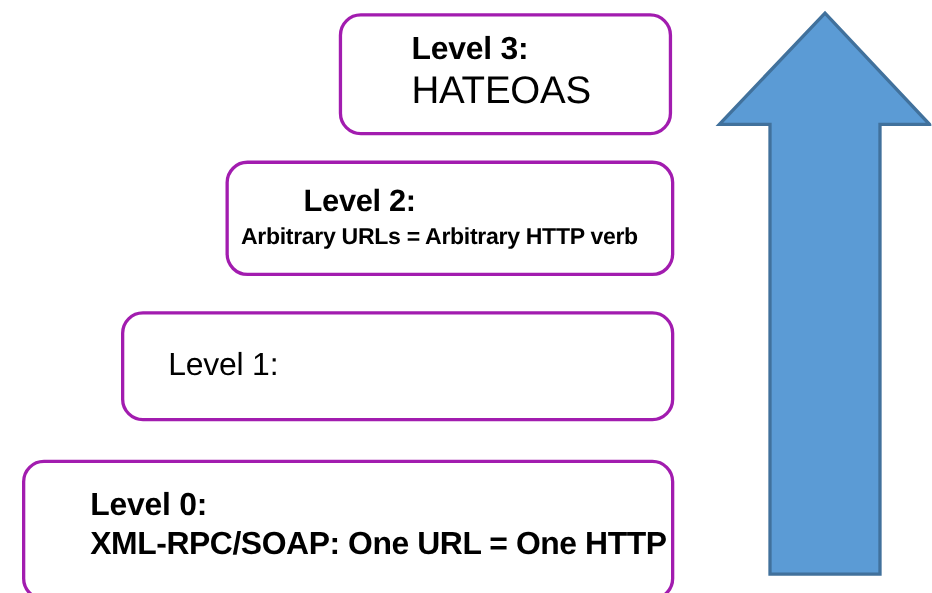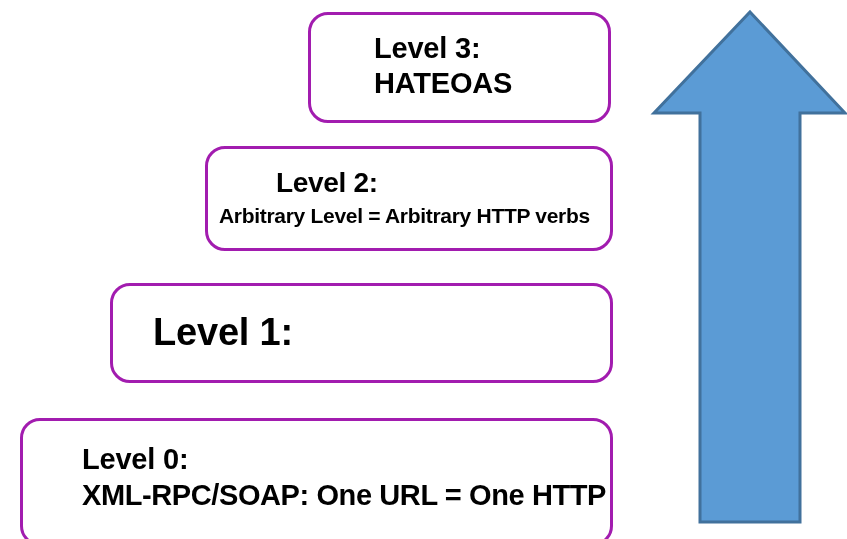--- a/index.html
+++ b/index.html
@@ -50,22 +50,22 @@
   #box-level3 .level-body {
     padding-left: 63px;
     margin-top: -4px;
   }
   #box-level3 .level-title {
     font-size: 29px;
     font-weight: 600;
     letter-spacing: -0.2px;
   }
   #box-level3 .level-desc {
-    font-size: 29px;
-    font-weight: 700;
+    font-size: 35px;
+    font-weight: 400;
     letter-spacing: -0.2px;
   }
 
   
   #box-level2 {
     left: 205px;
     top: 146px;
     width: 408px;
     height: 105px;
   }
@@ -92,22 +92,22 @@
     left: 110px;
     top: 283px;
     width: 503px;
     height: 100px;
   }
   #box-level1 .level-body {
     padding-left: 40px;
     margin-top: -2px;
   }
   #box-level1 .level-title {
-    font-size: 38px;
-    font-weight: 700;
+    font-size: 29px;
+    font-weight: 400;
     letter-spacing: -0.2px;
   }
   #box-level1 .level-desc {
     font-size: 29px;
     font-weight: 600;
     letter-spacing: -0.2px;
     margin-top: 2px;
   }
 
   
@@ -156,21 +156,21 @@
   <div class="level-box" id="box-level3">
     <div class="level-body">
       <span class="level-title">Level 3:</span>
       <span class="level-desc">HATEOAS</span>
     </div>
   </div>
 
   <div class="level-box" id="box-level2">
     <div class="level-body">
       <span class="level-title">Level 2:</span>
-      <span class="level-desc">Arbitrary Level = Arbitrary HTTP verbs</span>
+      <span class="level-desc">Arbitrary URLs = Arbitrary HTTP verb</span>
     </div>
   </div>
 
   <div class="level-box" id="box-level1">
     <div class="level-body">
       <span class="level-title">Level 1:</span>
     </div>
   </div>
 
   <div class="level-box" id="box-level0">

